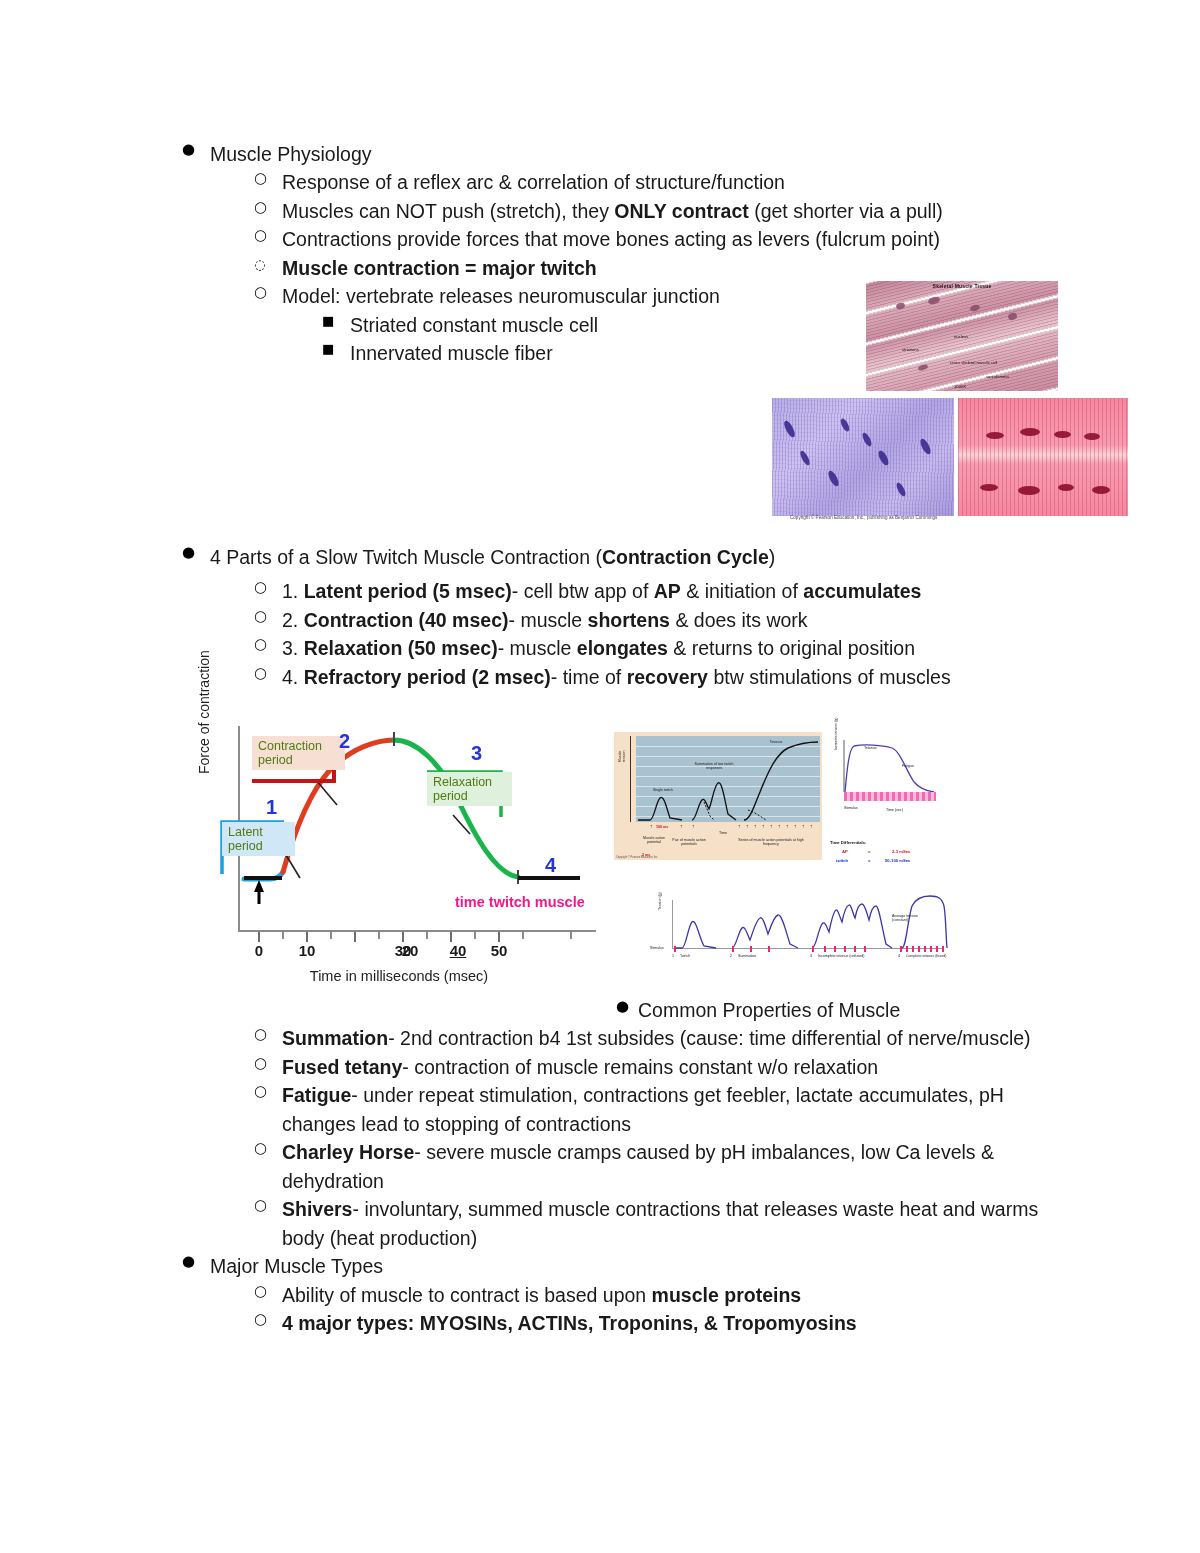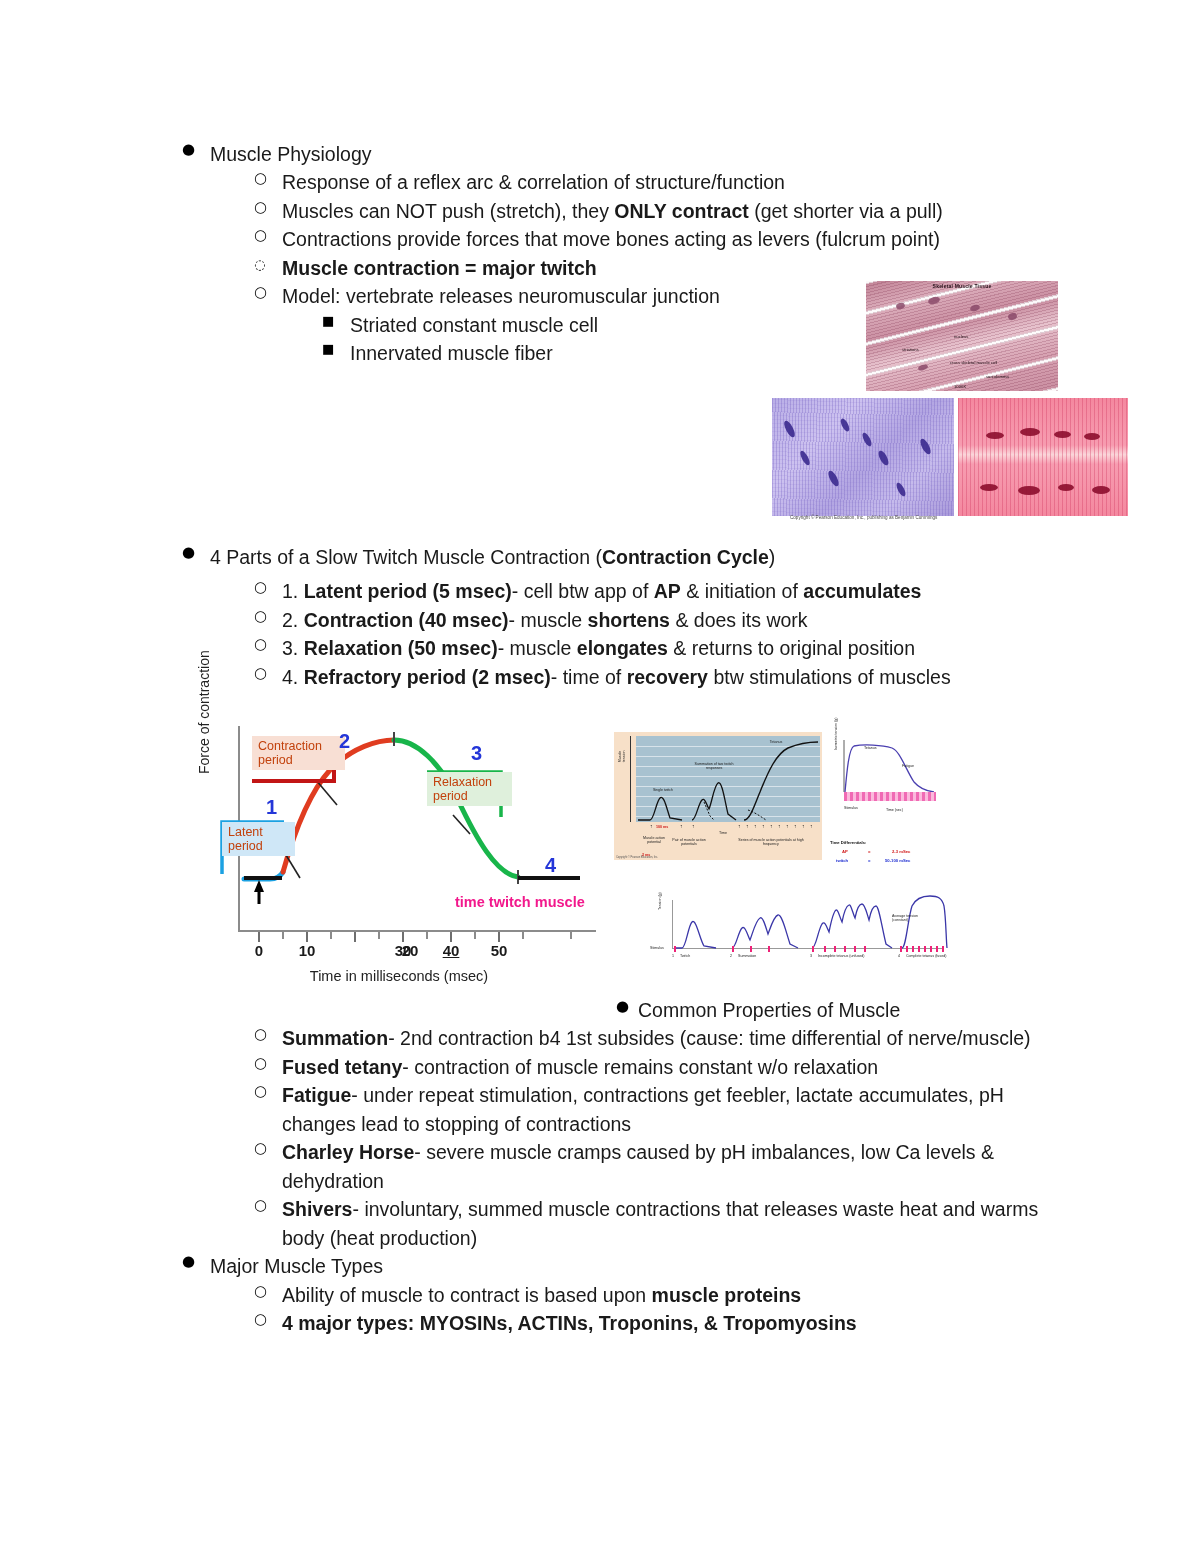--- a/index.html
+++ b/index.html
@@ -56,21 +56,21 @@
   .chart{position:absolute;left:200px;top:722px;width:398px;height:262px;}
   .ylab{position:absolute;left:-4px;top:52px;transform:rotate(-90deg);transform-origin:left top;
         font-size:14px;color:#222;white-space:nowrap;}
   .xlab{position:absolute;left:0;right:0;bottom:0;text-align:center;font-size:14.5px;color:#222;}
   .axis-v{position:absolute;left:38px;top:4px;width:2px;height:206px;background:#8b8b8b;}
   .axis-h{position:absolute;left:38px;top:208px;width:358px;height:2px;background:#8b8b8b;}
   .tick{position:absolute;top:210px;width:1.6px;height:7px;background:#8b8b8b;}
   .tickM{height:10px;background:#6e6e6e;}
   .tlab{position:absolute;top:220px;font-size:15px;font-weight:bold;color:#1a1a1a;transform:translateX(-50%);}
 
-  .box{position:absolute;font-size:12.5px;line-height:1.12;padding:3px 5px 3px 6px;color:#c2410c;}
+  .box{position:absolute;font-size:12.5px;line-height:1.12;padding:3px 5px 3px 6px;color:#4d7c0f;}
   .box-lat{left:22px;top:100px;background:#cfe7f7;width:62px;}
   .box-con{left:52px;top:14px;background:#f8dfd4;width:82px;}
   .box-rel{left:227px;top:50px;background:#dff0dc;width:74px;}
   .num{position:absolute;font-size:20px;font-weight:bold;color:#2436d8;font-family:"Liberation Sans",sans-serif;}
   .fast{position:absolute;left:255px;top:172px;font-size:14.5px;font-weight:bold;color:#f2188c;white-space:nowrap;}
   .baseL{position:absolute;left:44px;top:154px;width:38px;height:4px;background:#111;}
   .baseR{position:absolute;left:318px;top:154px;width:62px;height:4px;background:#111;}
 
   
   .figA{position:absolute;left:614px;top:732px;width:208px;height:128px;background:#f7e0c8;}
@@ -233,21 +233,21 @@
     <div class="tick tickM" style="left:106px;"></div>
     <div class="tick tickM" style="left:154px;"></div>
     <div class="tick tickM" style="left:202px;"></div>
     <div class="tick tickM" style="left:250px;"></div>
     <div class="tick tickM" style="left:298px;"></div>
 
     <div class="tlab" style="left:59px;">0</div>
     <div class="tlab" style="left:107px;">10</div>
     <div class="tlab" style="left:162px;margin-left:48px;">20</div>
     <div class="tlab" style="left:203px;">30</div>
-    <div class="tlab" style="left:251px;text-decoration:underline;">40</div>
+    <div class="tlab" style="left:258px;text-decoration:underline;">40</div>
     <div class="tlab" style="left:299px;">50</div>
 
     <svg style="position:absolute;left:0;top:0;width:398px;height:215px;" viewBox="0 0 398 215">
 
       <path d="M44,157 L70,157 Q79,157 83,150" fill="none" stroke="#1ba1e2" stroke-width="5" stroke-linecap="round"></path>
 
       <path d="M83,150 C92,118 108,72 130,48 C152,25 178,18 194,18" fill="none" stroke="#e03c20" stroke-width="5" stroke-linecap="round"></path>
 
       <path d="M194,18 C216,18 240,40 258,78 C276,116 296,152 318,155" fill="none" stroke="#18b54a" stroke-width="5" stroke-linecap="round"></path>
 

